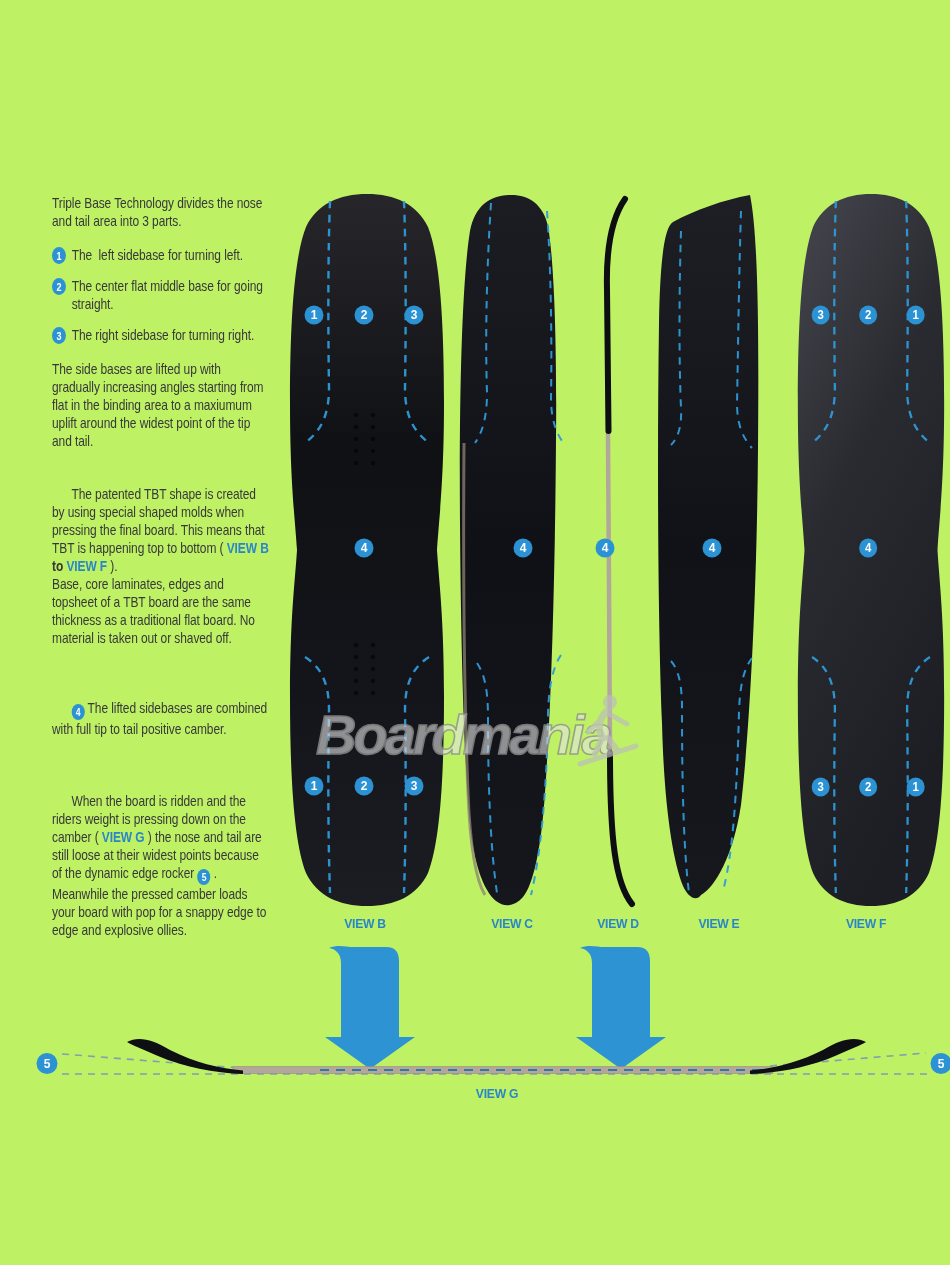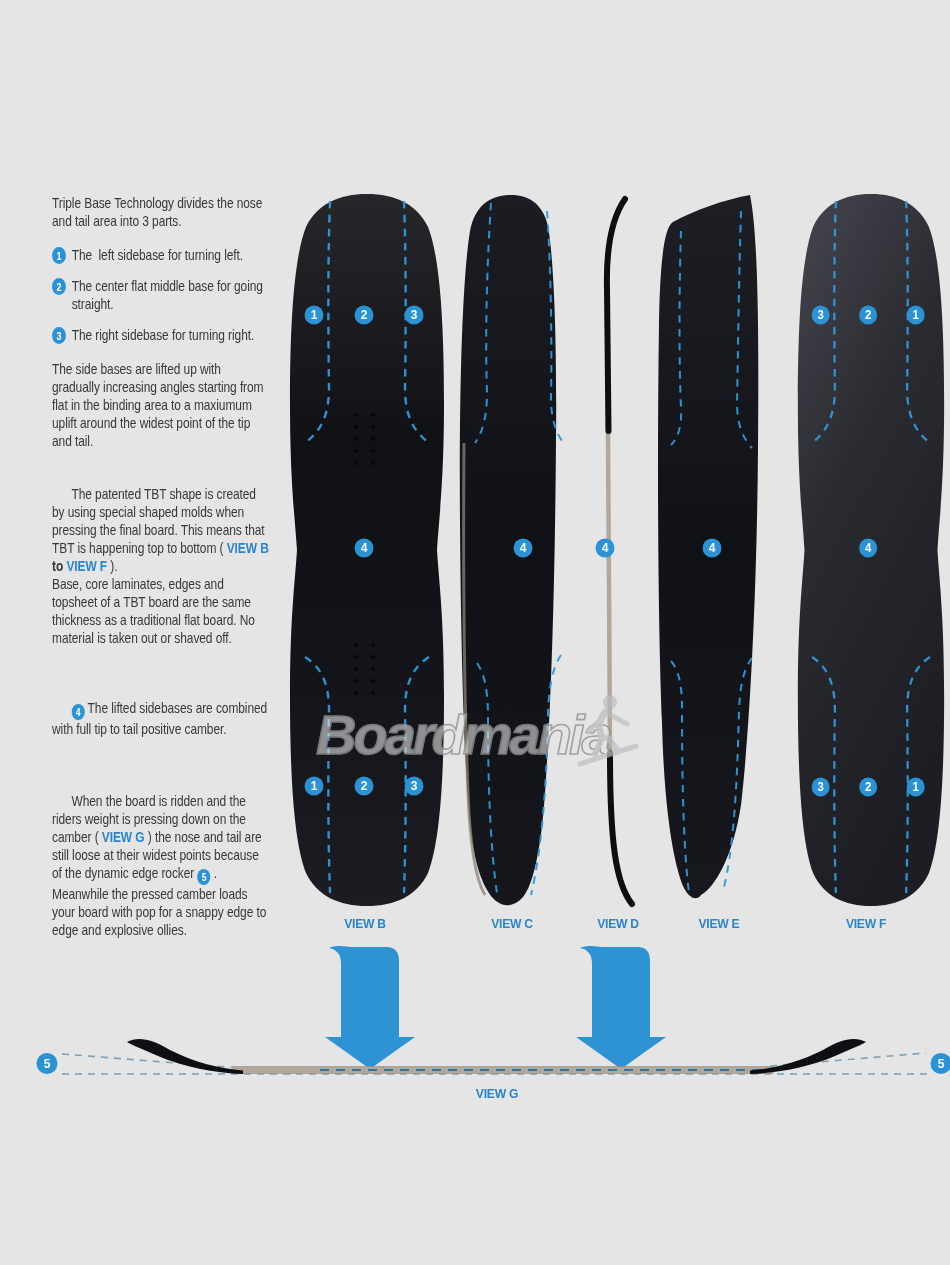--- a/index.html
+++ b/index.html
@@ -1,16 +1,16 @@
 <!DOCTYPE html>
 <html><head>
 <meta charset="utf-8">
 <style>
   html,body{margin:0;padding:0;background:#fff;}
-  .page{position:relative;width:950px;height:1265px;background:#e5e5e5;overflow:hidden;
+  .page{position:relative;width:950px;height:1265px;background:#bef264;overflow:hidden;
         font-family:"Liberation Sans",sans-serif;}
   
   .copy{position:absolute;left:52px;top:194px;width:266px;
         transform:scaleX(0.82);transform-origin:left top;
         color:#38383a;font-size:14.6px;line-height:18px;letter-spacing:-0.1px;}
   .copy p{margin:0 0 16px 0;white-space:pre-wrap;}
   .copy .li{display:flex;gap:7px;margin:0 0 13px 0;align-items:flex-start;}
   .copy .li.last{margin-bottom:16px;}
   .nb{flex:0 0 auto;width:17px;height:17px;margin-top:1px;border-radius:50%;
       background:#2b92d4;color:#fff;font-size:11px;font-weight:bold;

